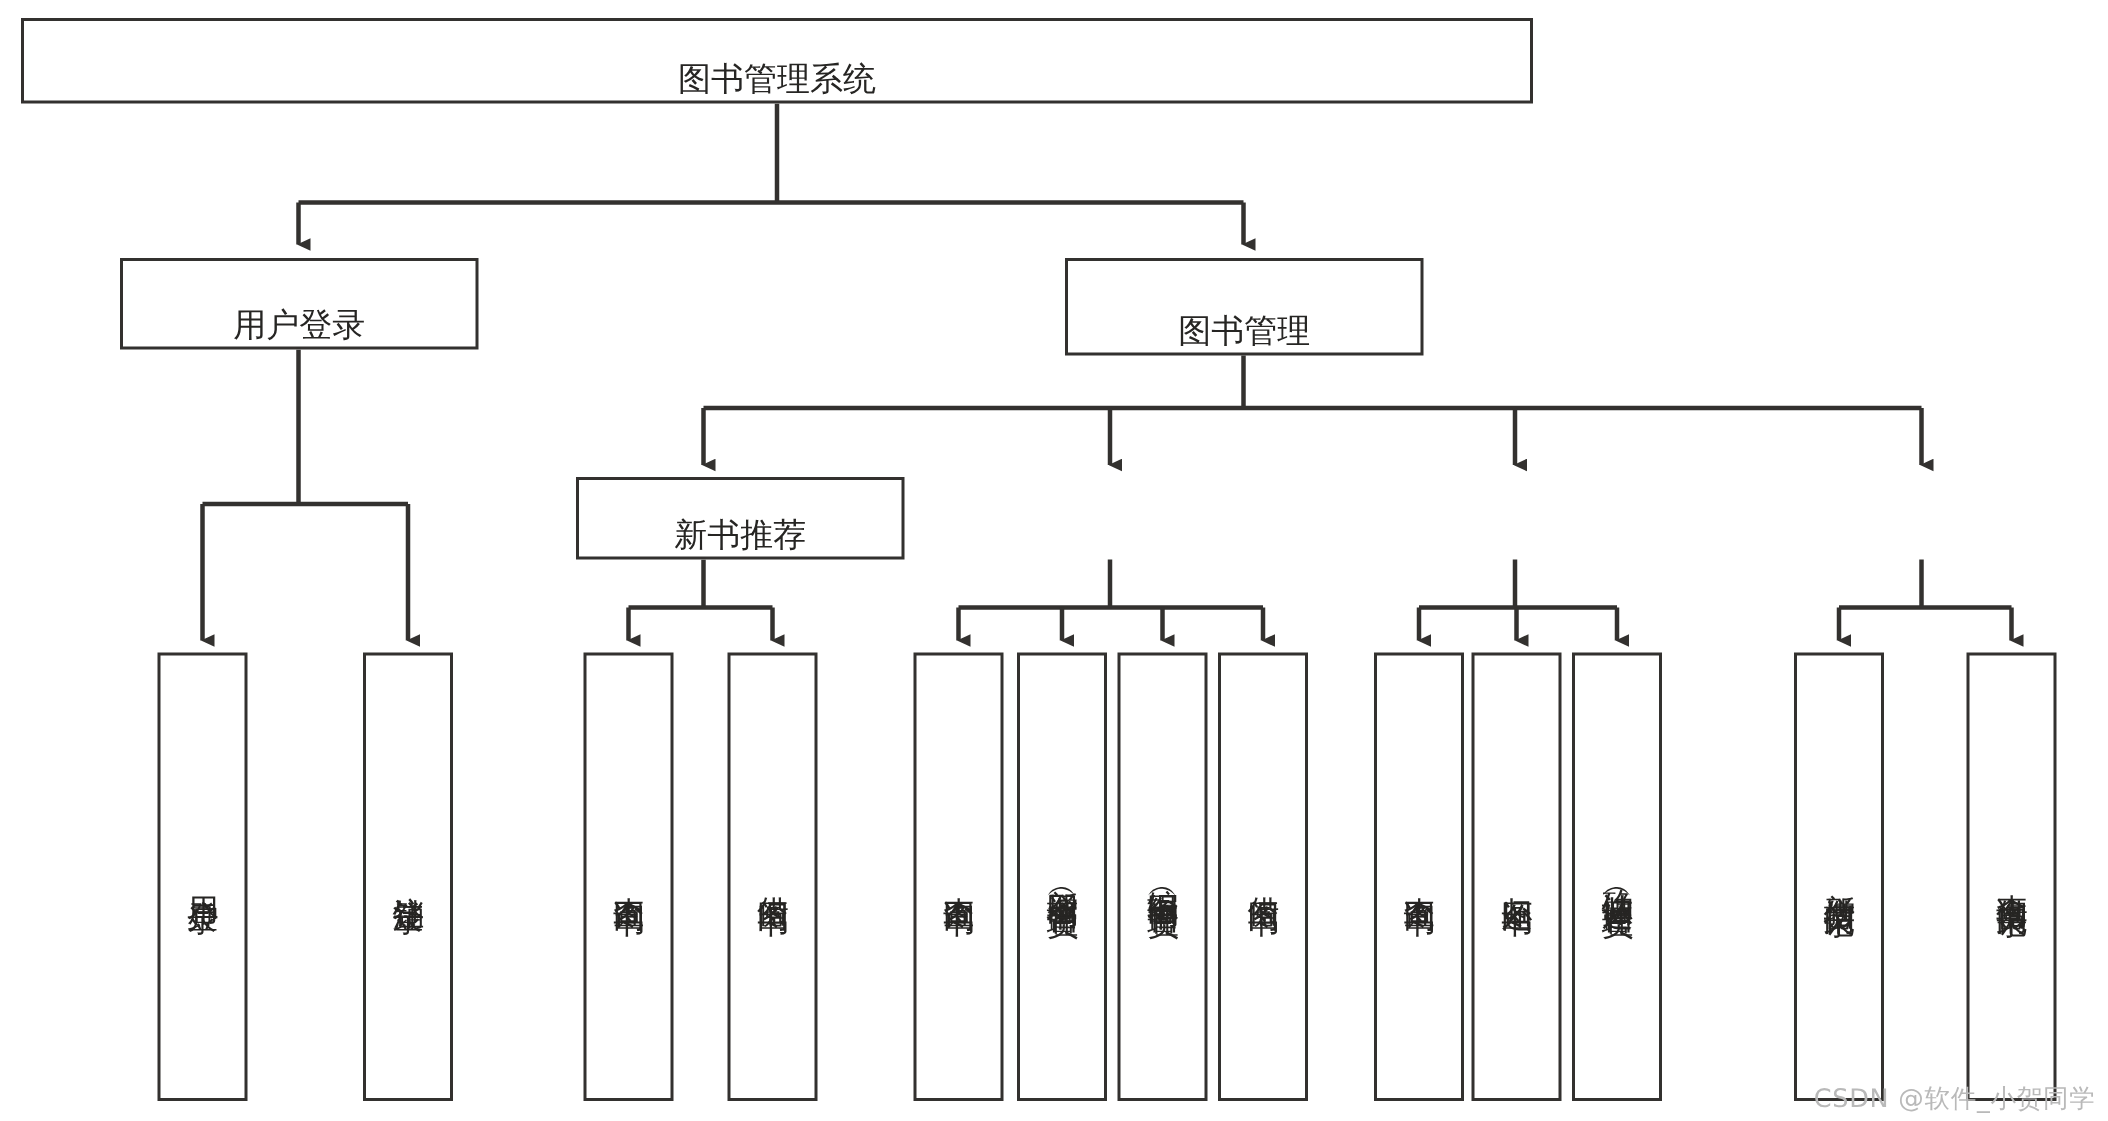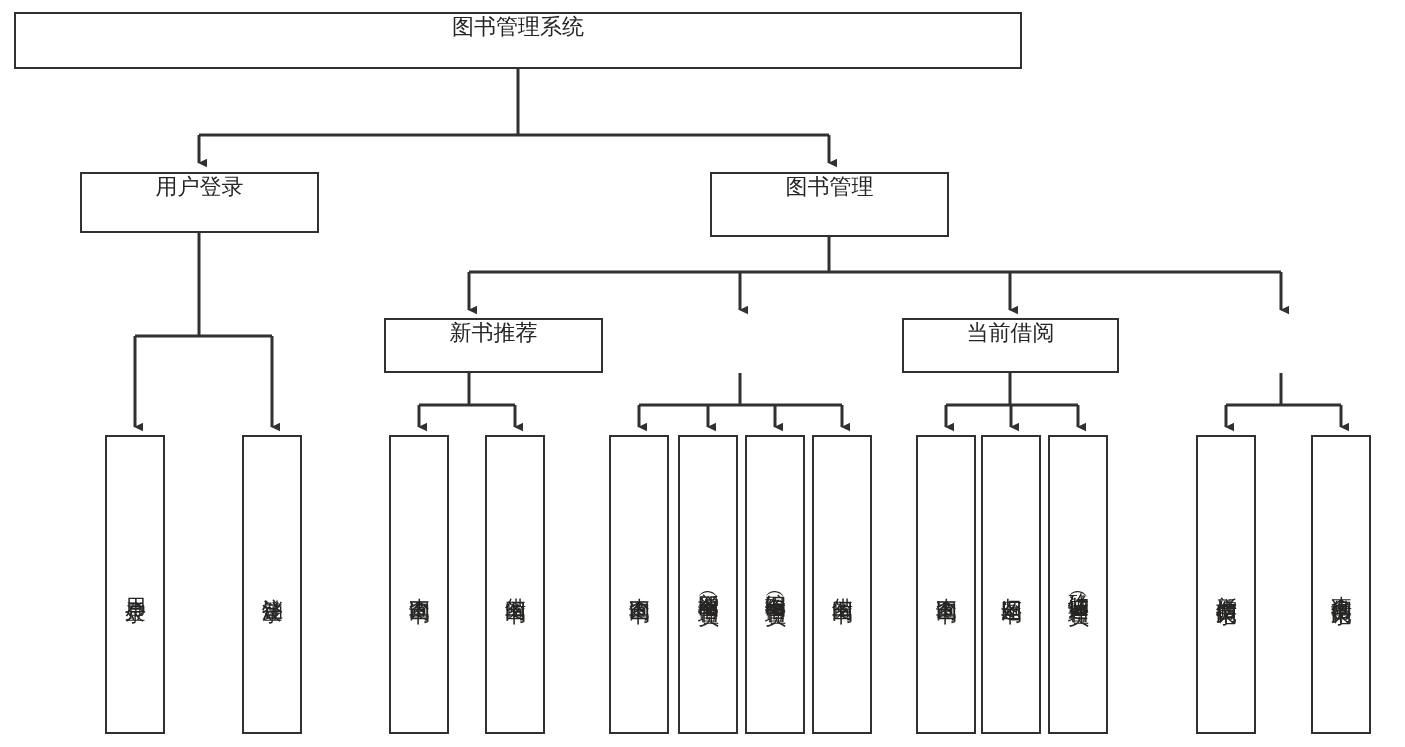--- a/index.html
+++ b/index.html
@@ -16,21 +16,21 @@
     height: 747px;
     background: #ffffff;
     overflow: hidden;
   }
   .node {
     position: absolute;
     box-sizing: border-box;
     border: 2px solid #33312f;
     background: #ffffff;
     display: flex;
-    align-items: flex-start;
+    align-items: flex-end;
     justify-content: center;
     color: #262523;
     line-height: 1.18;
   }
   .node.horiz {
     font-size: 22px;
     letter-spacing: 0px;
   }
   .node.vert {
     writing-mode: vertical-rl;
@@ -127,23 +127,20 @@
   <div class="node horiz" id="node-l2-0" style="left: 80px; top: 172px; width: 239px; height: 61px;">
     <span class="label">用户登录</span>
   </div>
   <div class="node horiz" id="node-l2-1" style="left: 710px; top: 172px; width: 239px; height: 65px;">
     <span class="label">图书管理</span>
   </div>
 
   <div class="node horiz" id="node-l3-0" style="left: 360px; top: 318px; width: 219px; height: 55px; margin-left: 24px;">
     <span class="label">新书推荐</span>
   </div>
-  <div class="node horiz" id="node-l3-2" style="left: 902px; top: 318px; width: 217px; height: 55px;">
-    <span class="label">当前借阅</span>
-  </div>
 
   <div class="node vert" id="node-leaf-0" style="left: 105px; top: 435px; width: 60px; height: 299px;">
     <span class="label">用户登录</span>
   </div>
   <div class="node vert" id="node-leaf-1" style="left: 242px; top: 435px; width: 60px; height: 299px;">
     <span class="label">注销登录</span>
   </div>
   <div class="node vert" id="node-leaf-2" style="left: 389px; top: 435px; width: 60px; height: 299px;">
     <span class="label">查询图书</span>
   </div>
@@ -171,13 +168,14 @@
   <div class="node vert" id="node-leaf-10" style="left: 1048px; top: 435px; width: 60px; height: 299px;">
     <span class="label">确认归还（管理员）</span>
   </div>
   <div class="node vert" id="node-leaf-11" style="left: 1196px; top: 435px; width: 60px; height: 299px;">
     <span class="label">新增借阅记录</span>
   </div>
   <div class="node vert" id="node-leaf-12" style="left: 1311px; top: 435px; width: 60px; height: 299px;">
     <span class="label">查询借阅记录</span>
   </div>
 
+  <div class="watermark">CSDN @软件_小贺同学</div>
 </div>
 
 </body></html>

